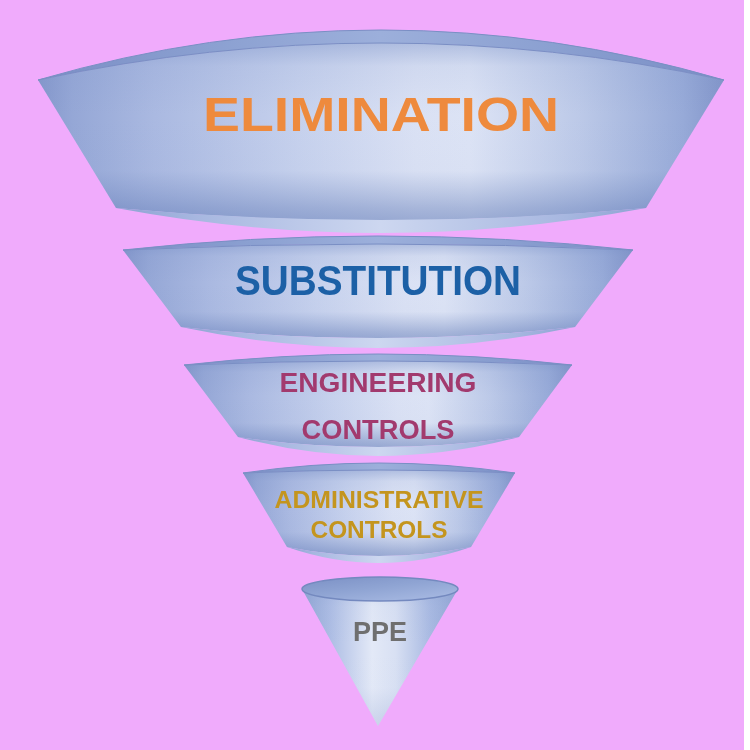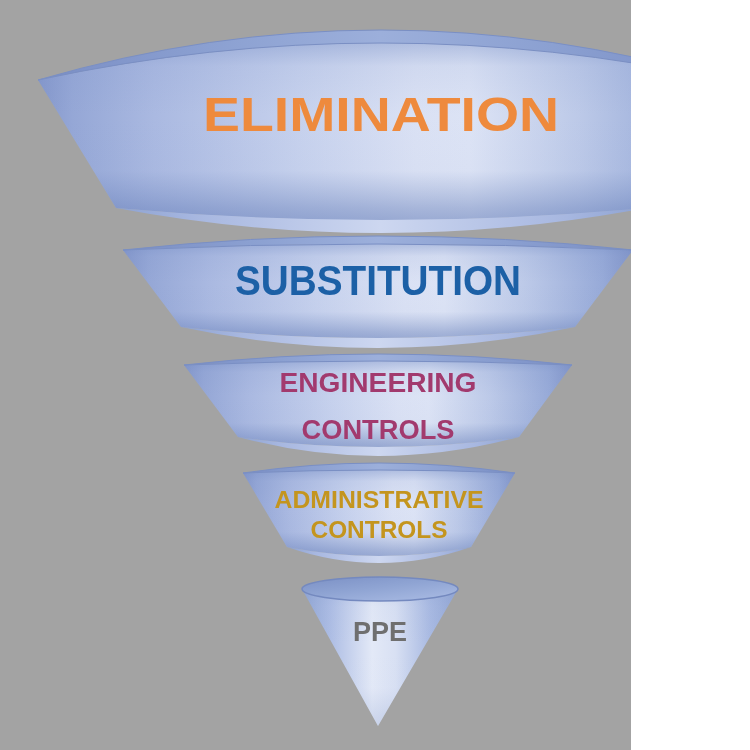--- a/index.html
+++ b/index.html
@@ -3,23 +3,23 @@
 <meta charset="utf-8">
 <style>
   html, body {
     margin: 0;
     padding: 0;
     background: #ffffff;
     font-family: "Liberation Sans", sans-serif;
   }
   .stage {
     position: relative;
-    width: 631px;
+    width: 744px;
     height: 750px;
-    background: #a3a3a3;
+    background: #f0abfc;
     overflow: hidden;
   }
   svg { display: block; }
   text {
     font-family: "Liberation Sans", sans-serif;
     font-weight: bold;
     user-select: none;
   }
 </style>
 </head>

